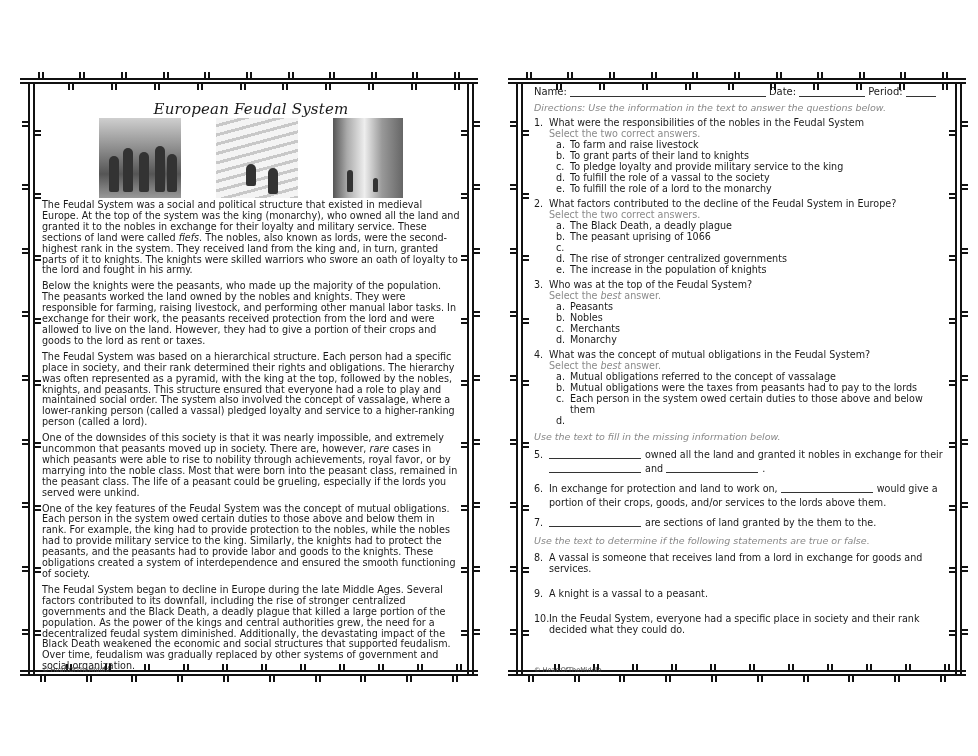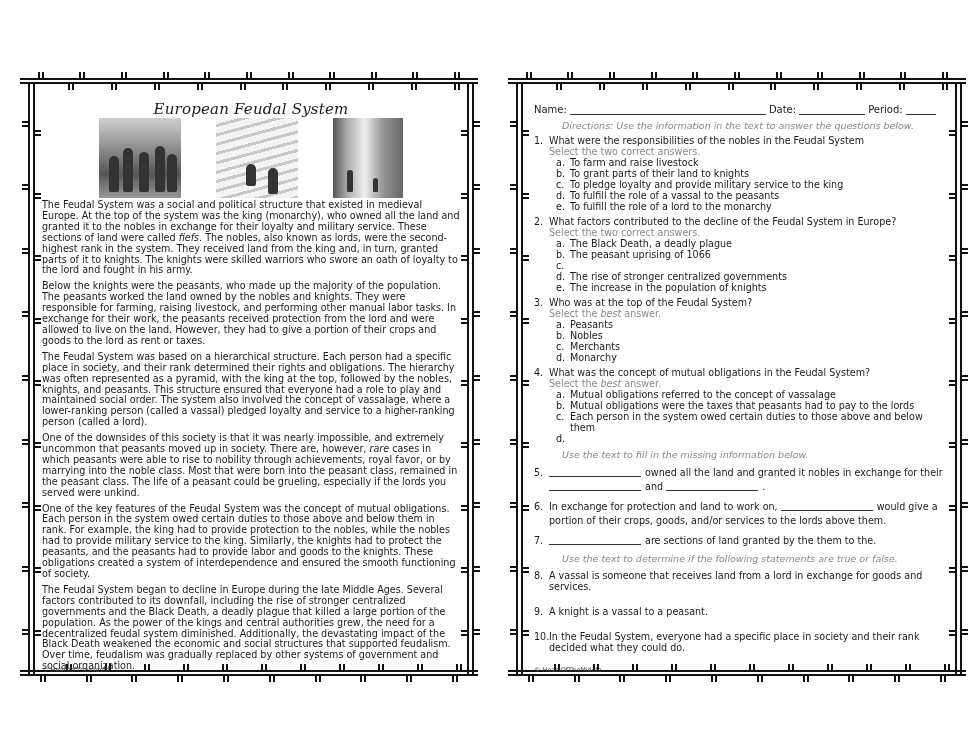--- a/index.html
+++ b/index.html
@@ -41,23 +41,23 @@
   .img { width: 82px; height: 80px; position: relative; overflow: hidden; }
   .img.knights { background: linear-gradient(180deg, #cfcfcf 0%, #8a8a8a 40%, #555 70%, #999 100%); }
   .img.fields { background: repeating-linear-gradient(165deg, #f4f4f4 0 6px, #c8c8c8 6px 9px); }
   .img.town { width: 70px; background: linear-gradient(90deg, #555 0%, #aaa 20%, #eee 45%, #999 70%, #666 100%); }
   .img .fig { position: absolute; bottom: 6px; width: 10px; height: 36px; background: #333; border-radius: 5px 5px 2px 2px; }
   .passage p { margin: 0 0 5px 0; font-size: 9.6px; line-height: 10.9px; }
   .passage { margin-top: 2px; }
   .copyright { position: absolute; left: 0; right: 0; bottom: -6px; font-size: 6.5px; color: #444; }
 
   
-  .name-row { font-size: 10px; margin-top: 18px; display: flex; align-items: flex-end; }
+  .name-row { font-size: 10px; display: flex; align-items: flex-end; }
   .line { display: inline-block; border-bottom: 1px solid #333; height: 10px; margin: 0 3px; }
-  .directions { font-size: 9.5px; color: #888; font-style: italic; margin-top: 5px; margin-left: 28px; }
+  .directions { font-size: 9.5px; color: #888; font-style: italic; margin-top: 5px; }
   .q { font-size: 9.6px; margin-top: 4px; line-height: 11px; }
   .q .qtext { display: flex; }
   .q .num { width: 15px; flex: none; }
   .q .sel { color: #8a8a8a; padding-left: 15px; }
   .q ol { margin: 0; padding-left: 22px; list-style: none; }
   .q ol li { display: flex; }
   .q ol li .let { width: 14px; flex: none; }
   .fill { font-size: 9.6px; line-height: 14px; margin-top: 6px; }
   .fill .row { display: flex; }
   .blank { display: inline-block; border-bottom: 1px solid #333; width: 92px; height: 10px; margin-right: 4px; }
@@ -331,21 +331,21 @@
         <li>
             <span class="let">b.</span>
             <span>To grant parts of their land to knights</span>
           </li>
         <li>
             <span class="let">c.</span>
             <span>To pledge loyalty and provide military service to the king</span>
           </li>
         <li>
             <span class="let">d.</span>
-            <span>To fulfill the role of a vassal to the peasants</span>
+            <span>To fulfill the role of a vassal to the society</span>
           </li>
         <li>
             <span class="let">e.</span>
             <span>To fulfill the role of a lord to the monarchy</span>
           </li>
       </ol>
     </div>
 
     <div class="q">
       <div class="qtext">
@@ -408,21 +408,21 @@
           <span>What was the concept of mutual obligations in the Feudal System?</span>
         </div>
       <div class="sel"><span>Select the </span><i>best</i><span> answer.</span></div>
       <ol>
         <li>
             <span class="let">a.</span>
             <span>Mutual obligations referred to the concept of vassalage</span>
           </li>
         <li>
             <span class="let">b.</span>
-            <span>Mutual obligations were the taxes that peasants had to pay to the lords</span>
+            <span>Mutual obligations were the taxes from peasants had to pay to the lords</span>
           </li>
         <li>
             <span class="let">c.</span>
             <span>Each person in the system owed certain duties to those above and below them</span>
           </li>
         <li>
             <span class="let">d.</span>
           </li>
       </ol>
     </div>

